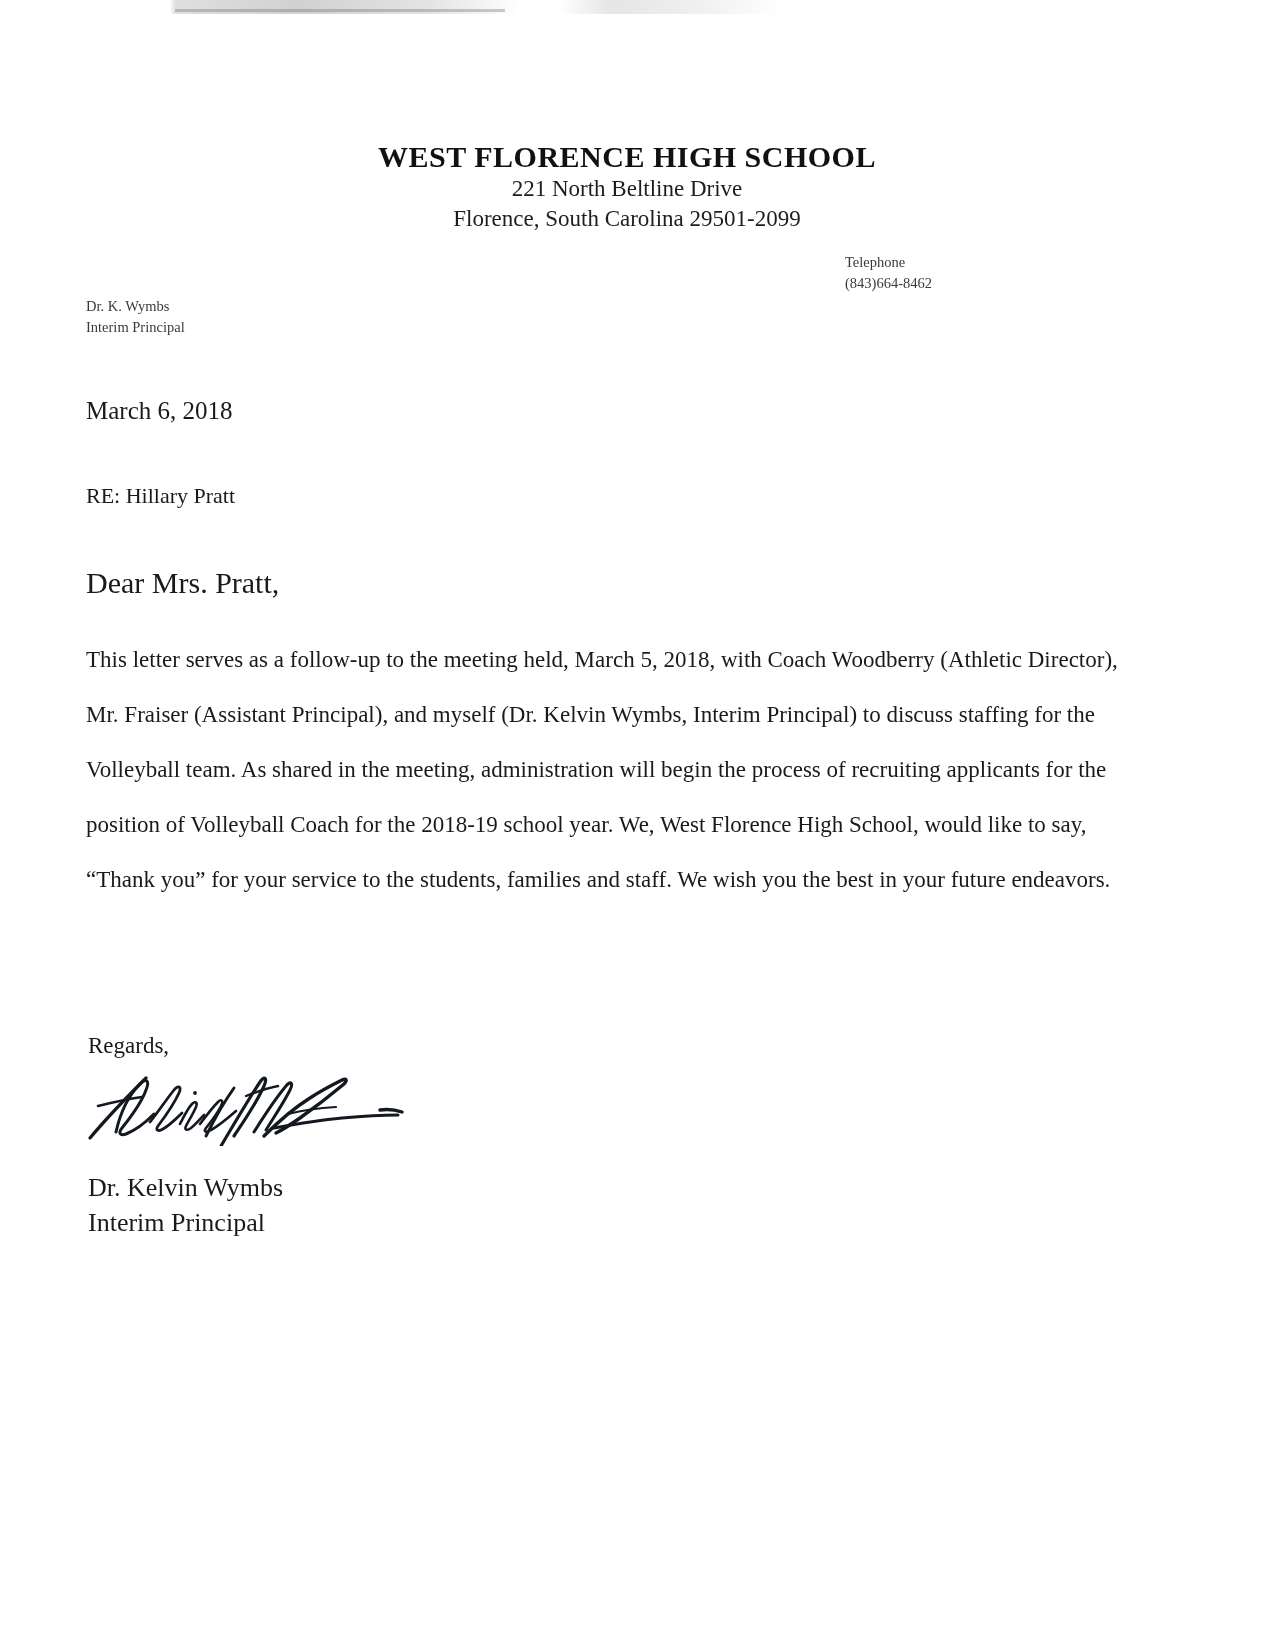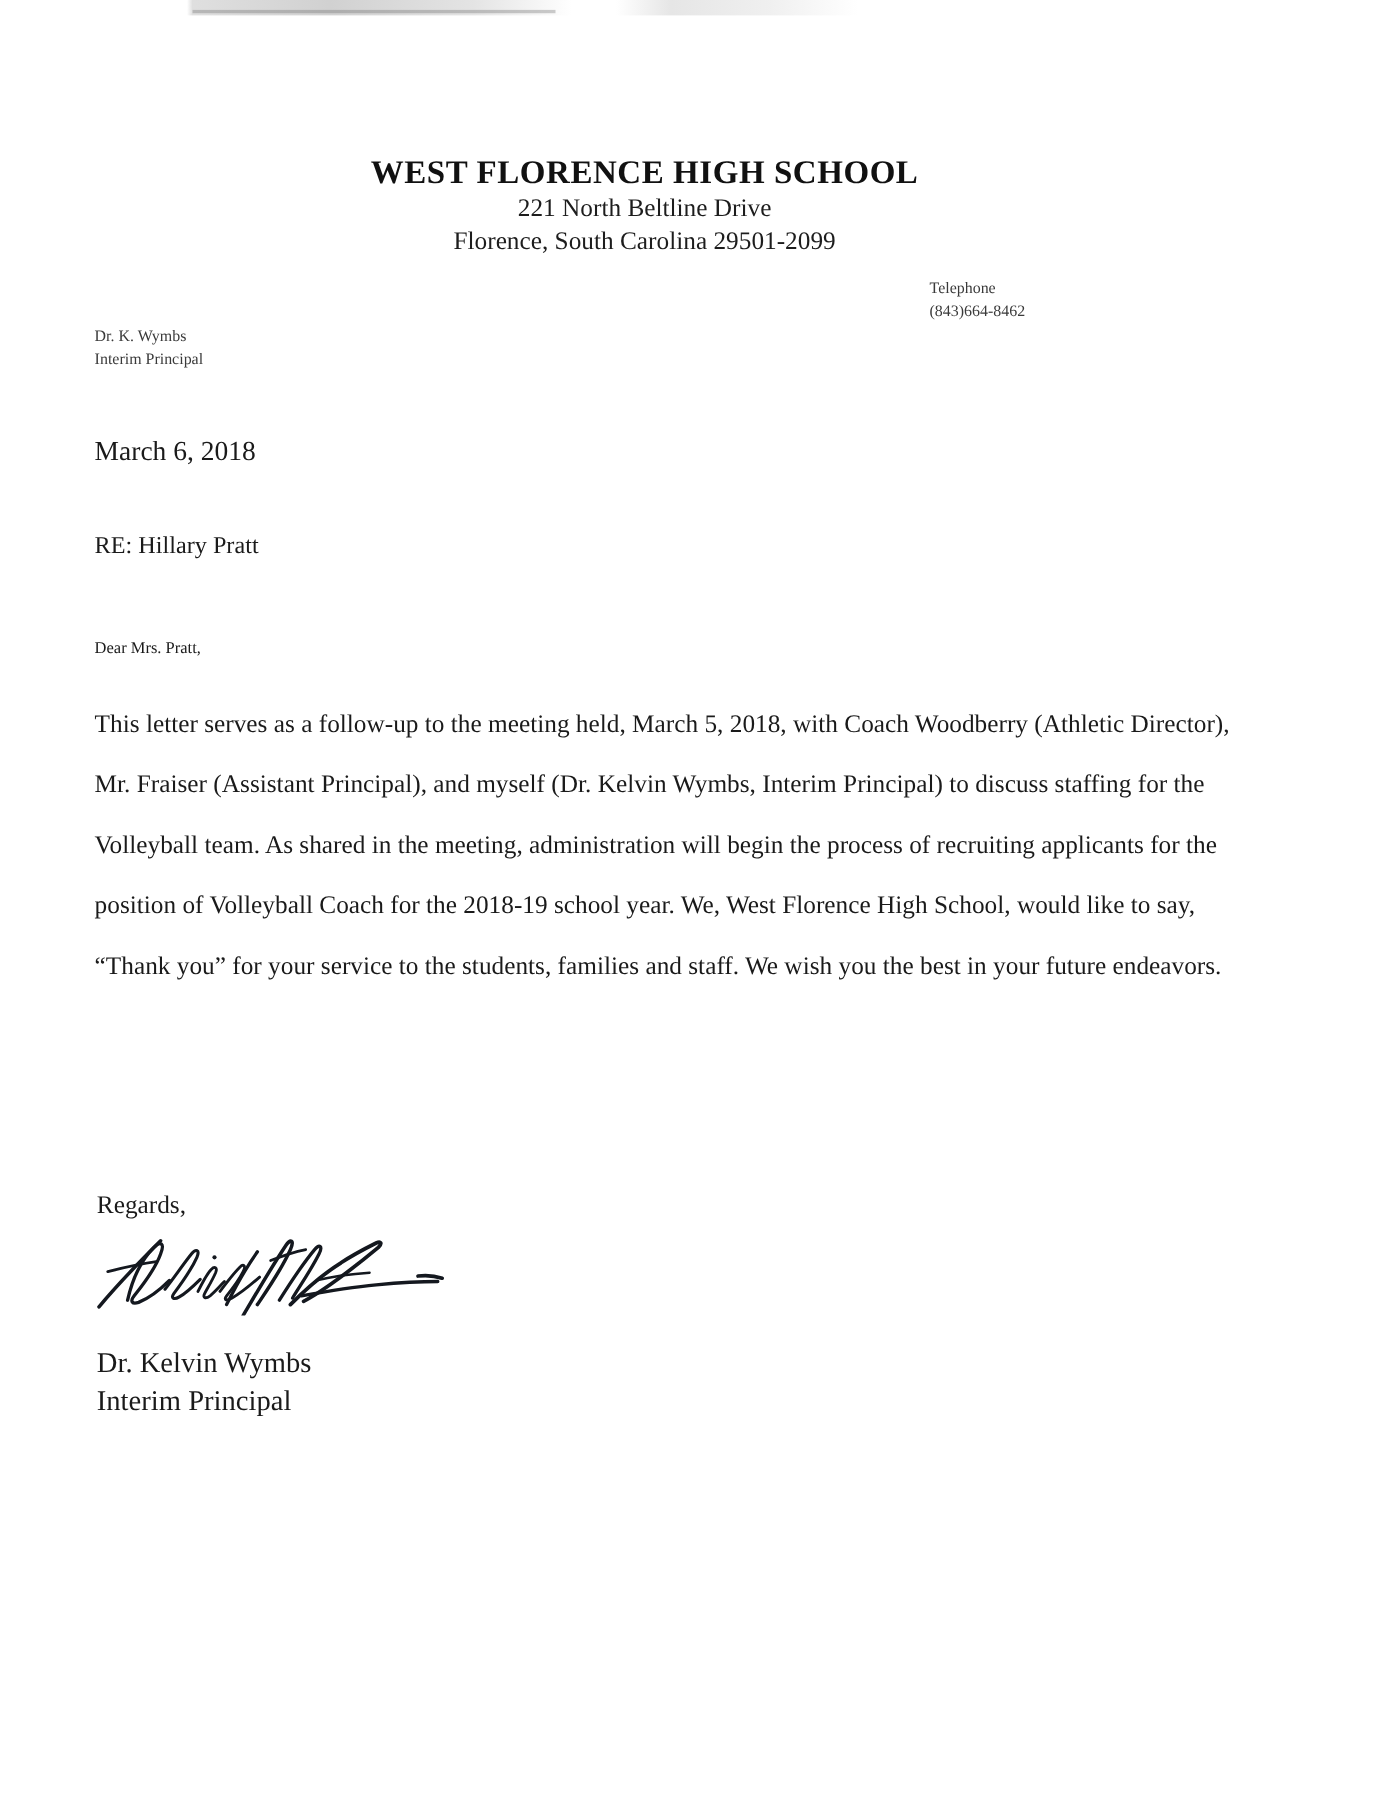--- a/index.html
+++ b/index.html
@@ -45,20 +45,21 @@
     height: 3px;
     background: rgba(110,110,110,0.35);
   }
 
   .letterhead {
     position: absolute;
     top: 140px;
     left: 0;
     width: 1172px;
     text-align: center;
+    padding-left: 41px;
   }
   .school-name {
     font-size: 30px;
     font-weight: bold;
     letter-spacing: 0.5px;
     line-height: 1.12;
     color: #111111;
   }
   .address-line {
     font-size: 23px;
@@ -101,35 +102,35 @@
   .date-line {
     font-size: 25px;
     line-height: 1.2;
   }
   .subject-line {
     font-size: 22px;
     line-height: 1.2;
     margin-top: 57px;
   }
   .salutation {
-    font-size: 15px;
-    line-height: 1.2;
-    margin-top: 72px;
+    font-size: 30px;
+    line-height: 1.2;
+    margin-top: 56px;
   }
   .body-para {
     font-size: 23px;
     line-height: 55px;
     margin-top: 31px;
     text-align: left;
     width: 1052px;
   }
 
   .closing-wrap {
     position: absolute;
-    top: 1082px;
+    top: 1032px;
     left: 88px;
     width: 600px;
   }
   .closing {
     font-size: 23px;
     line-height: 1.2;
   }
   .signature {
     margin-top: 6px;
     width: 330px;

